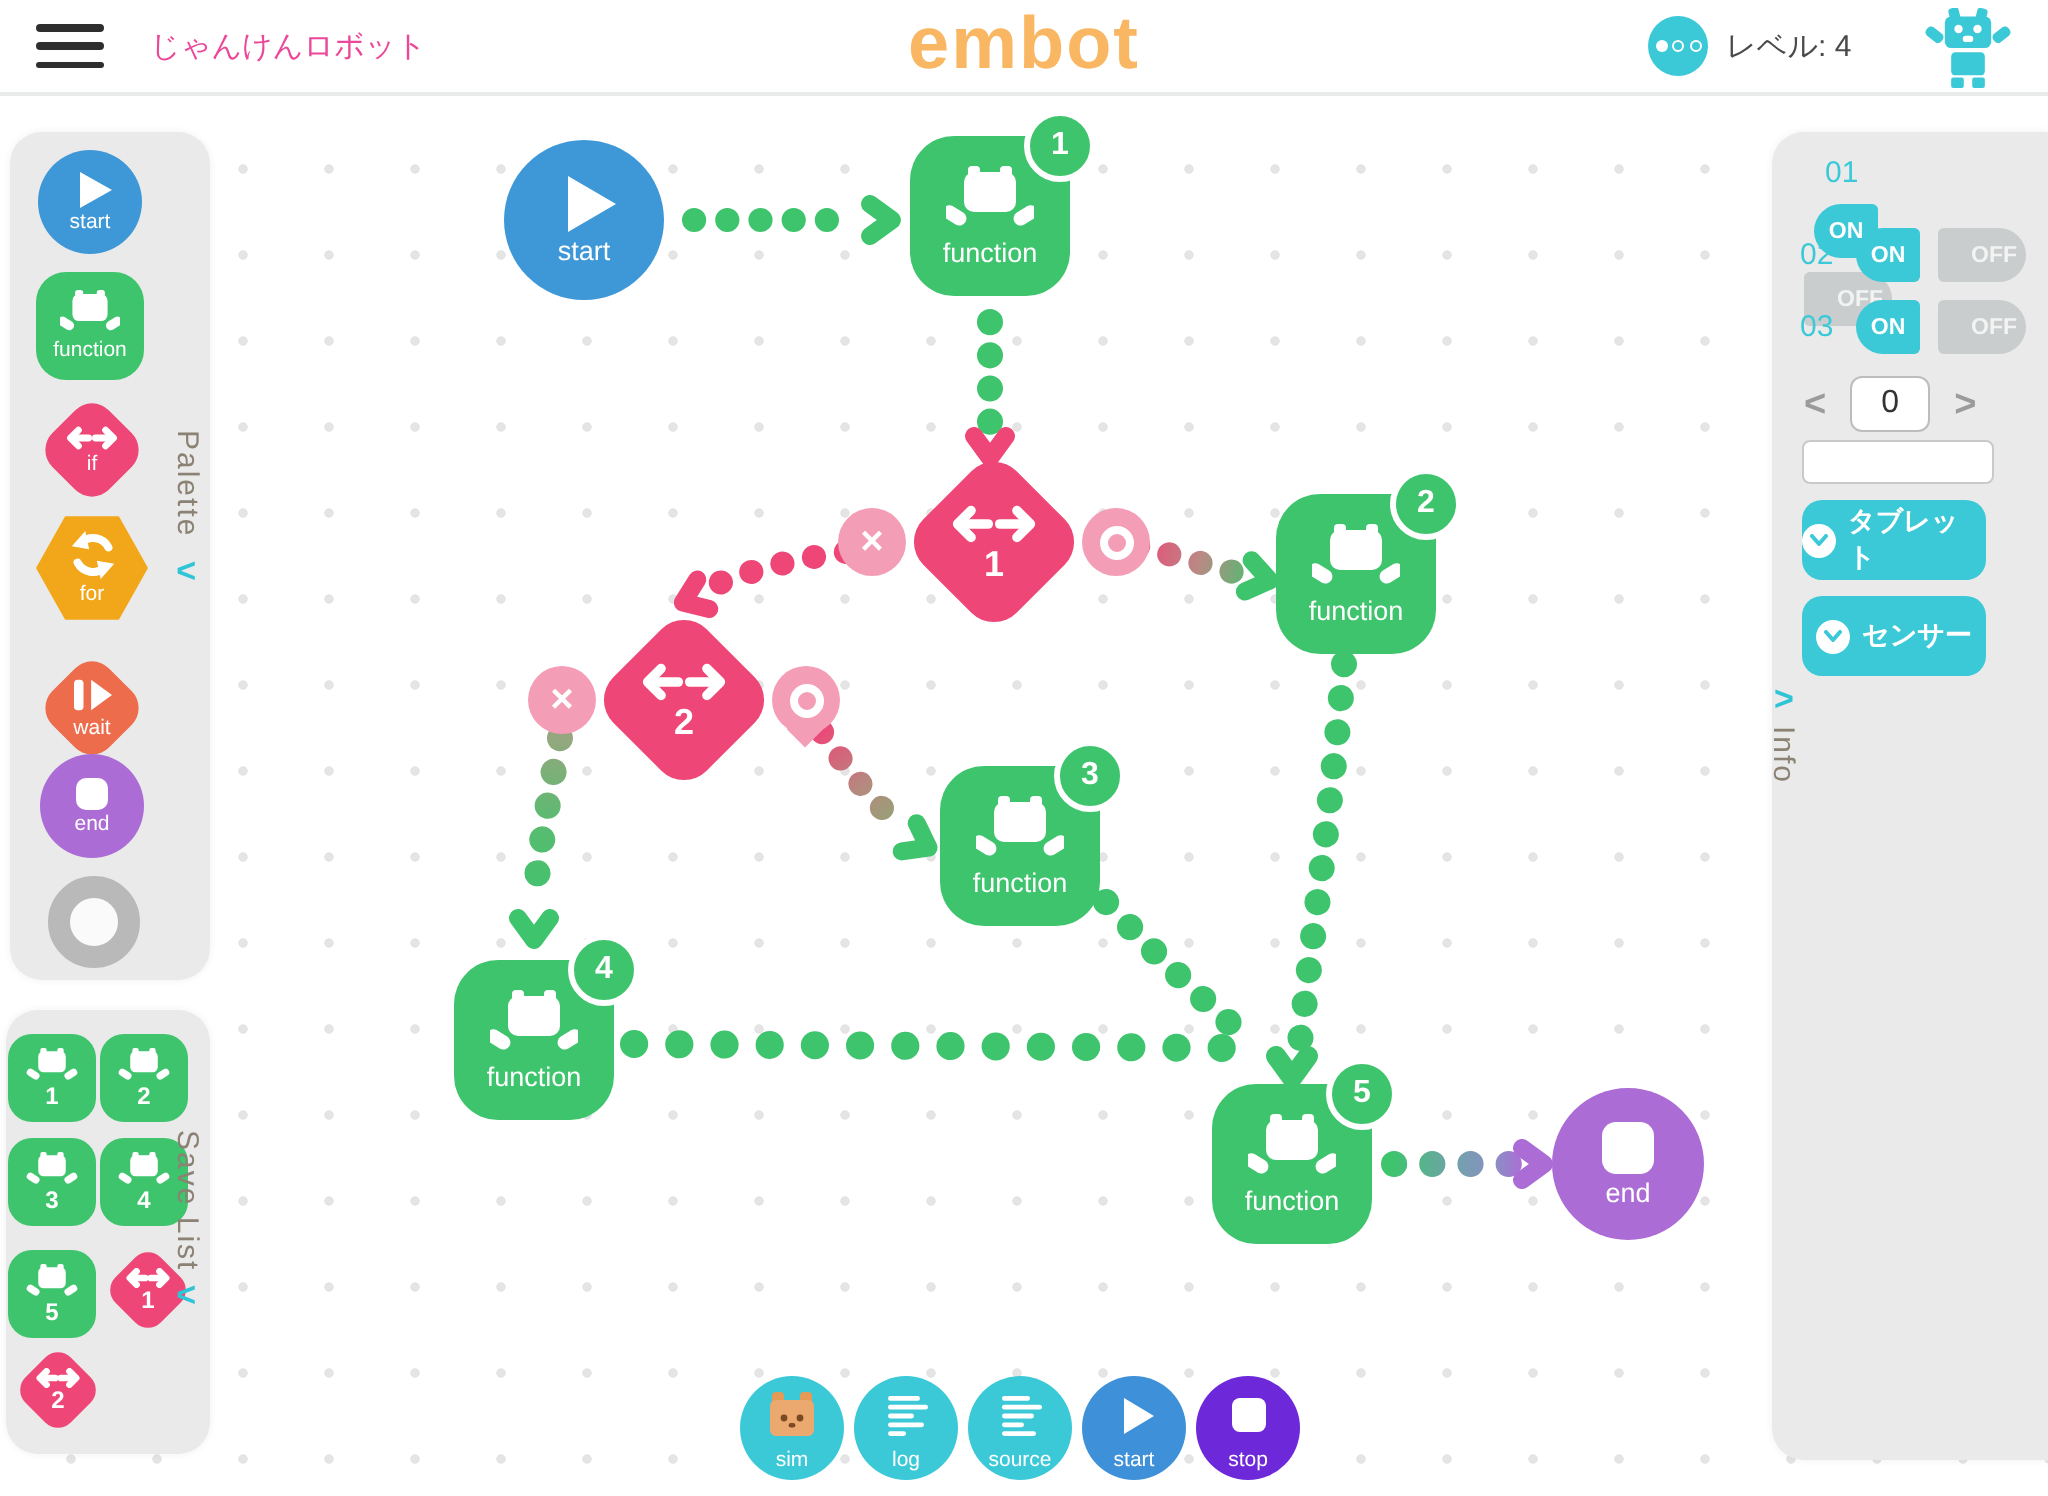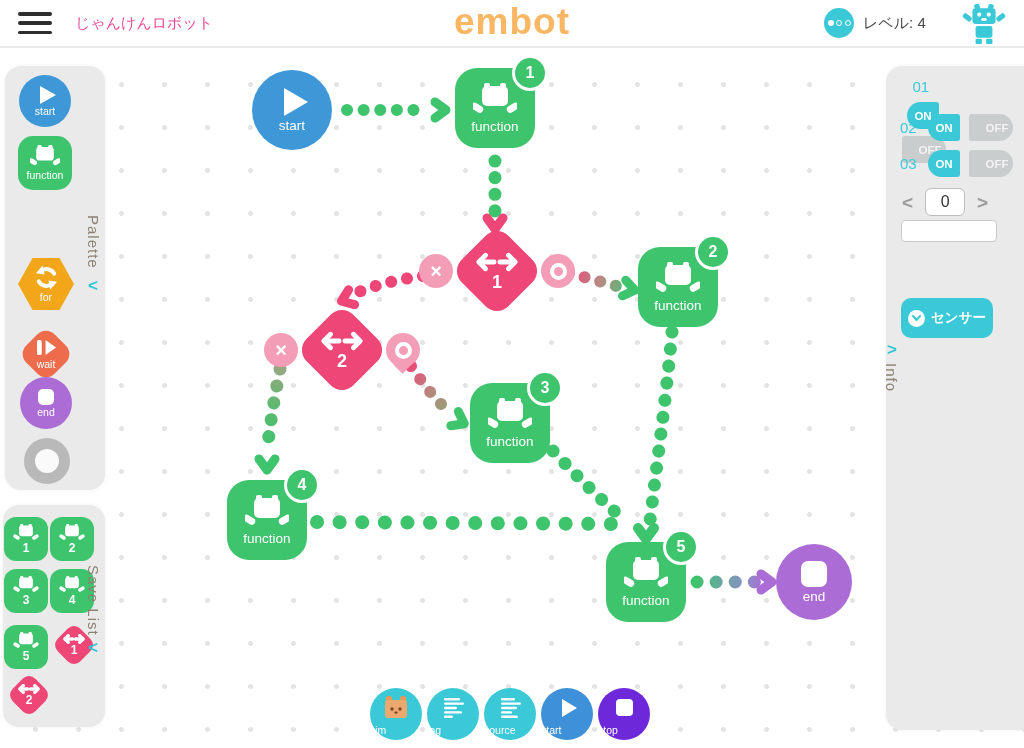--- a/index.html
+++ b/index.html
@@ -113,21 +113,21 @@
   .info-wrap{position:absolute;left:-3px;top:274px;width:20px;}
   .info-wrap .chev{display:block;margin-left:4px;}
   .info-wrap .v-label{display:block;margin-top:3px;}
 
   
   .toolbar{position:absolute;left:370px;top:688px;display:flex;gap:5px;z-index:6;}
   .tb{width:52px;height:52px;border-radius:50%;position:relative;display:flex;
     align-items:center;justify-content:center;cursor:pointer;}
   .tb-cyan{background:#3BC9D8;} .tb-blue{background:#3E90D8;} .tb-gray{background:#6d28d9;}
   .tb .icon{margin-bottom:13px;}
-  .tb-label{position:absolute;bottom:5px;width:100%;text-align:left;color:#fff;
+  .tb-label{position:absolute;bottom:5px;width:100%;text-align:center;color:#fff;
     font-size:10.5px;line-height:1;}
   .tb-play{width:0;height:0;border-left:15px solid #fff;border-top:9px solid transparent;
     border-bottom:9px solid transparent;margin-left:4px;}
   .tb-stop{width:17px;height:17px;background:#fff;border-radius:4px;}
 </style>
 </head>
 <body>
 
 <div class="canvas">
 
@@ -348,20 +348,32 @@
       <g fill="#fff">
           <rect x="11" y="0" width="6" height="7" rx="2"></rect>
           <rect x="27" y="0" width="6" height="7" rx="2"></rect>
       <rect x="9" y="3" width="26" height="20" rx="5"></rect>
       <rect x="-2" y="21" width="13" height="7" rx="3.5" transform="rotate(32 4 24)"></rect>
       <rect x="33" y="21" width="13" height="7" rx="3.5" transform="rotate(-32 40 24)"></rect>
         </g>
     </svg>
     <div class="pal-label">function</div>
   </div>
+  <div class="pal-item p-if">
+    <div class="diamond-bg pink"></div>
+    <svg width="26" height="12" viewBox="0 0 46 20" style="position:relative;z-index:1;">
+      <g stroke="#fff" stroke-width="6" fill="none" stroke-linecap="round" stroke-linejoin="round">
+        <path d="M20,10 H5"></path>
+          <path d="M11,3 L4,10 L11,17"></path>
+        <path d="M26,10 H41"></path>
+          <path d="M35,3 L42,10 L35,17"></path>
+      </g>
+    </svg>
+    <div class="pal-label">if</div>
+  </div>
   <div class="pal-item p-for">
     <svg width="25" height="25" viewBox="0 0 26 26">
       <g fill="none" stroke="#fff" stroke-width="4.2" stroke-linecap="round">
         <path d="M21,9 A9,9 0 0 0 7,6.5"></path>
         <path d="M5,17 A9,9 0 0 0 19,19.5"></path>
       </g>
       <path d="M9,0.5 L2,8.5 L11,10 Z" fill="#fff"></path>
       <path d="M17,25.5 L24,17.5 L15,16 Z" fill="#fff"></path>
     </svg>
     <div class="pal-label">for</div>
@@ -487,20 +499,28 @@
     <span class="tg-label">03</span>
     <span class="pill on">ON</span>
     <span class="pill off">OFF</span>
   </div>
   <div class="stepper">
     <span class="step-btn">&lt;</span>
     <span class="step-value">0</span>
     <span class="step-btn">&gt;</span>
   </div>
   <input class="info-input" type="text" placeholder="" style="">
+  <div class="info-btn" style="top:184px;">
+    <span class="btn-chev">
+      <svg width="9" height="6" viewBox="0 0 9 6">
+          <path d="M1,1 L4.5,5 L8,1" stroke="#3BC9D8" stroke-width="2" fill="none" stroke-linecap="round" stroke-linejoin="round"></path>
+        </svg>
+    </span>
+    <span>タブレット</span>
+  </div>
   <div class="info-btn" style="top:232px;">
     <span class="btn-chev">
       <svg width="9" height="6" viewBox="0 0 9 6">
           <path d="M1,1 L4.5,5 L8,1" stroke="#3BC9D8" stroke-width="2" fill="none" stroke-linecap="round" stroke-linejoin="round"></path>
         </svg>
     </span>
     <span>センサー</span>
   </div>
   <div class="info-wrap">
     <span class="chev">&gt;</span>

